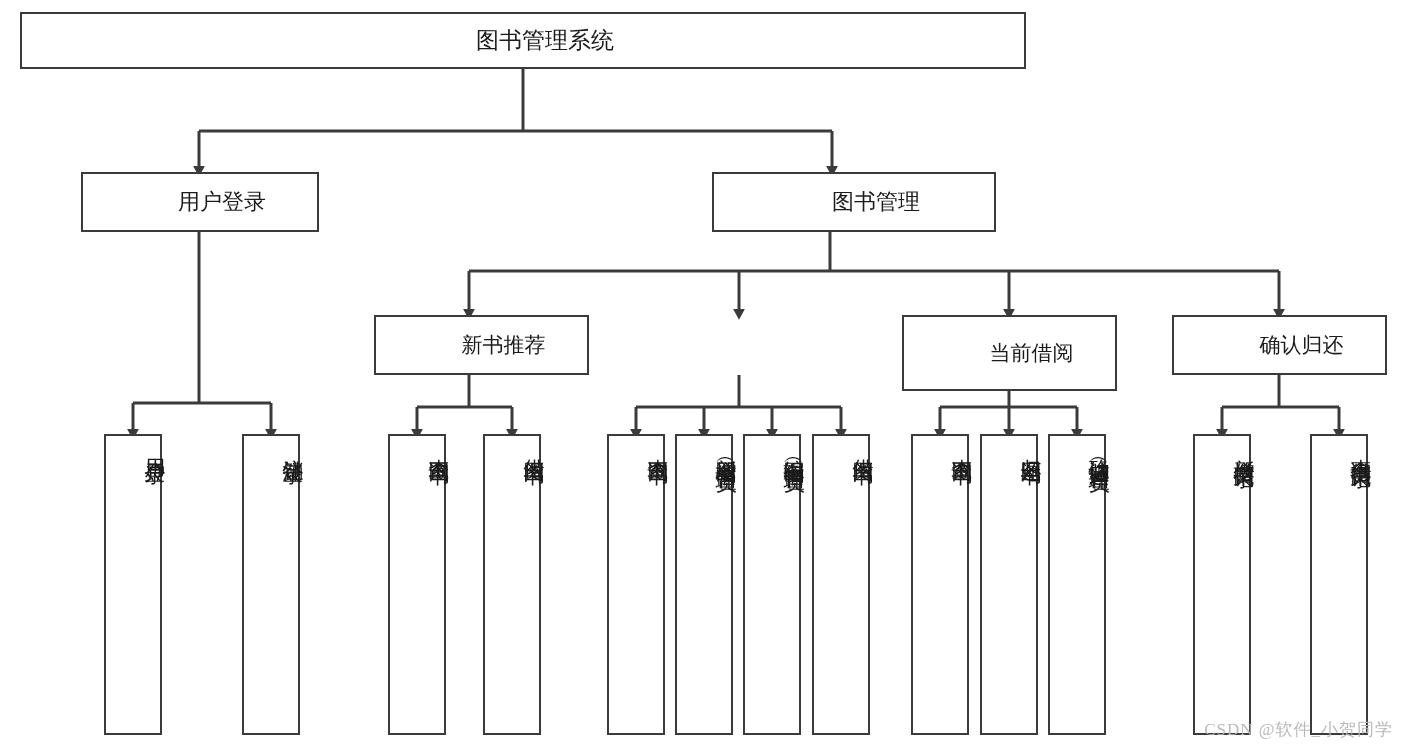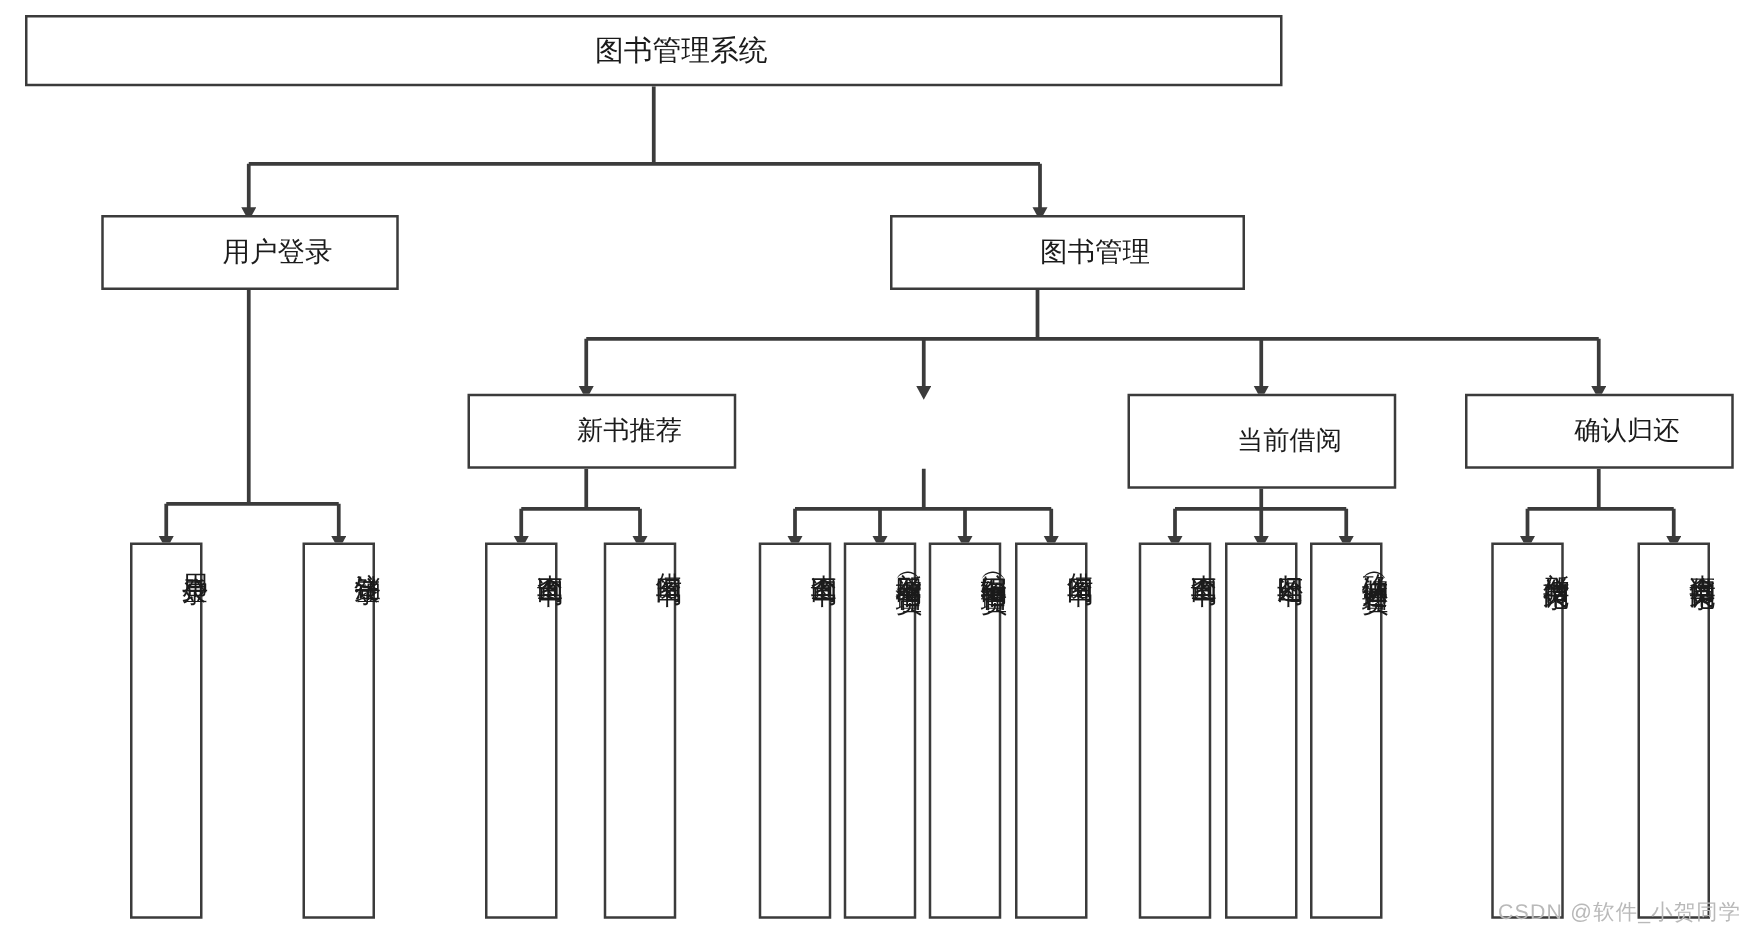--- a/index.html
+++ b/index.html
@@ -64,20 +64,21 @@
 
   #watermark {
     position: absolute;
     right: 12px;
     bottom: 6px;
     font-size: 17px;
     color: #b9b9b9;
     letter-spacing: 1px;
     white-space: nowrap;
     user-select: none;
+    font-family: Liberation Serif, serif;
   }
 </style>
 </head>
 <body>
 
 <div id="canvas">
 
   <svg id="wires" viewBox="0 0 1405 747" width="1405" height="747" xmlns="http://www.w3.org/2000/svg">
     <defs>
       <marker id="arw" markerWidth="12" markerHeight="14" refX="2.2" refY="6" orient="auto" markerUnits="userSpaceOnUse">

